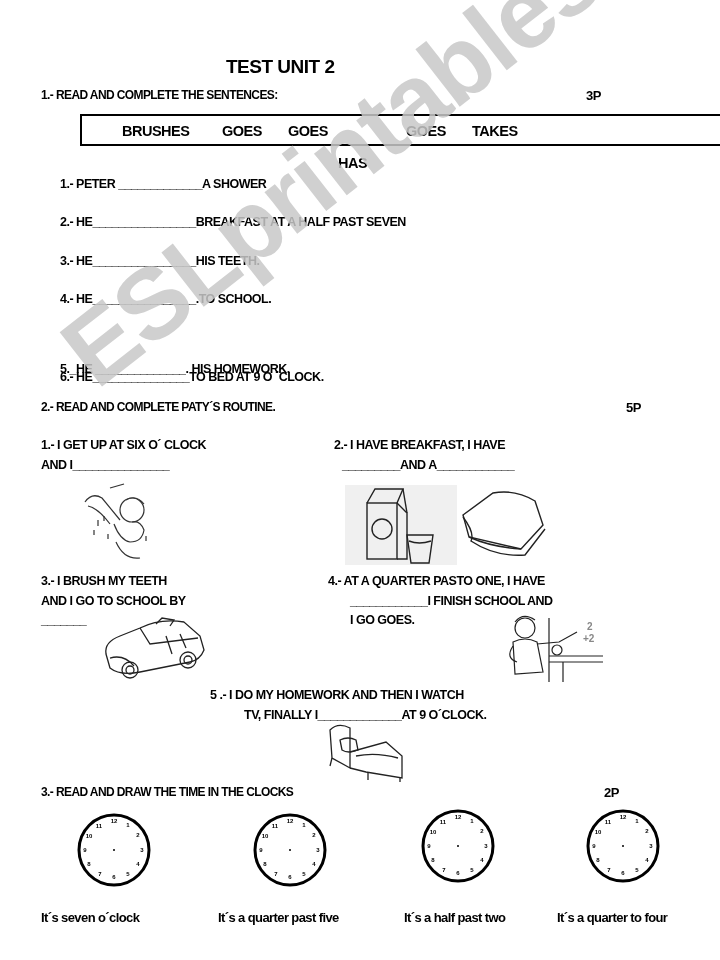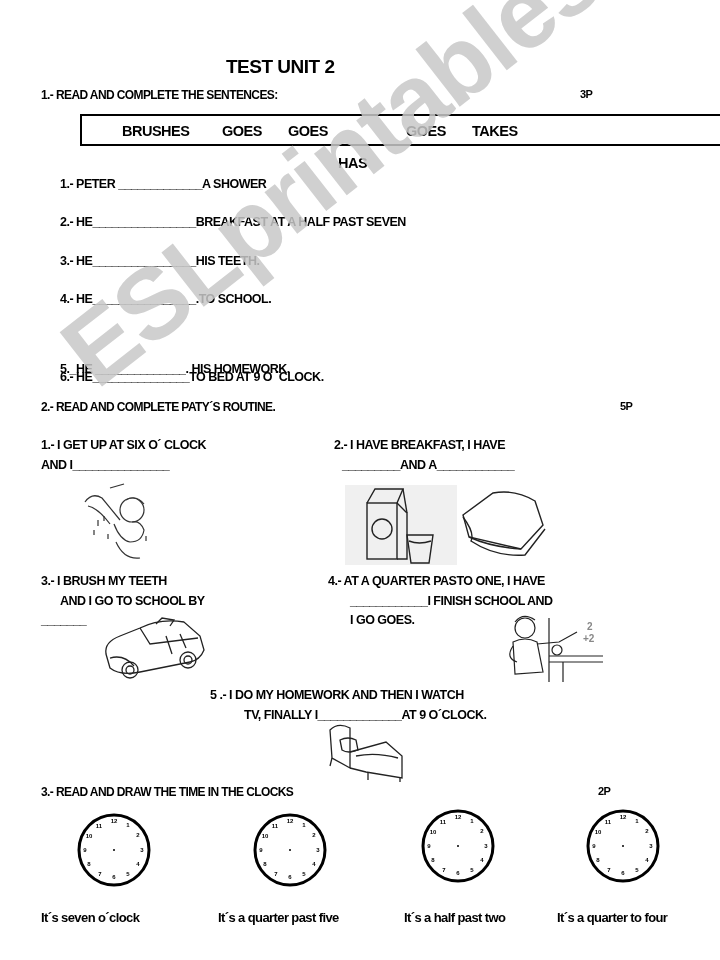--- a/index.html
+++ b/index.html
@@ -5,21 +5,21 @@
   html, body { margin:0; padding:0; }
   body {
     width:720px; height:960px; background:#ffffff; position:relative; overflow:hidden;
     font-family: "Liberation Sans", "DejaVu Sans", sans-serif;
     color:#000; font-weight:bold;
   }
   .abs { position:absolute; white-space:nowrap; }
   .cond { font-family: "Liberation Sans Narrow", "Liberation Sans", sans-serif; letter-spacing:-0.6px; }
   .title { left:226px; top:32px; font-size:19px; letter-spacing:-0.5px;margin-top:24px; }
   .sec { font-size:12px; letter-spacing:-0.6px; }
-  .pts { font-size:11px; }
+  .pts { font-size:13px;margin-left:6px; }
   .line { font-size:12.5px; letter-spacing:-0.5px; }
   .wordbox {
     position:absolute; left:80px; top:114px; width:696px; height:32px;
     border:2.5px solid #000; box-sizing:border-box;
   }
   .word { position:absolute; top:7px; font-size:14.5px; letter-spacing:-0.5px; }
   .watermark {
     position:absolute; left:40px; top:318px; font-size:100px; font-weight:bold;
     color:#c8c8c8; opacity:0.85; transform:rotate(-38deg); transform-origin:left top;
     white-space:nowrap; letter-spacing:-2px; pointer-events:none; z-index:5;
@@ -87,21 +87,21 @@
       <circle cx="37" cy="44" r="10"></circle>
       <path d="M62 50 L88 50 L84 78 L66 78 Z"></path>
       <path d="M64 56 Q74 60 86 56"></path>
       <path d="M118 30 L148 8 Q170 4 190 16 L198 40 L176 64 L124 52 Z"></path>
       <path d="M118 32 Q130 48 126 56 Q150 72 180 70 L200 44"></path>
       <path d="M124 52 Q146 62 176 64"></path>
     </g>
   </svg>
 
   <div class="abs line cond" style="left:41px;top:574px;">3.- I BRUSH MY TEETH</div>
-  <div class="abs line cond" style="left:41px;top:594px;margin-left:19px;">AND I GO TO SCHOOL BY</div>
+  <div class="abs line cond" style="left:41px;top:594px;">AND I GO TO SCHOOL BY</div>
   <div class="abs line cond" style="left:41px;top:613px;">_______</div>
   <svg class="pic" style="left:100px;top:614px;" width="110" height="68" viewBox="0 0 110 68">
     <g fill="none" stroke="#222" stroke-width="1.3">
       <path d="M6 40 Q4 28 20 22 L40 14 Q60 4 84 8 L100 22 L104 36 Q100 46 90 48 L40 58 Q20 62 10 54 Z"></path>
       <path d="M40 14 L50 30 L98 24"></path>
       <path d="M56 10 L62 4 L74 6 L70 12"></path>
       <path d="M10 44 Q24 40 34 52"></path>
       <circle cx="30" cy="56" r="8"></circle>
       <circle cx="30" cy="56" r="4"></circle>
       <circle cx="88" cy="46" r="8"></circle>

